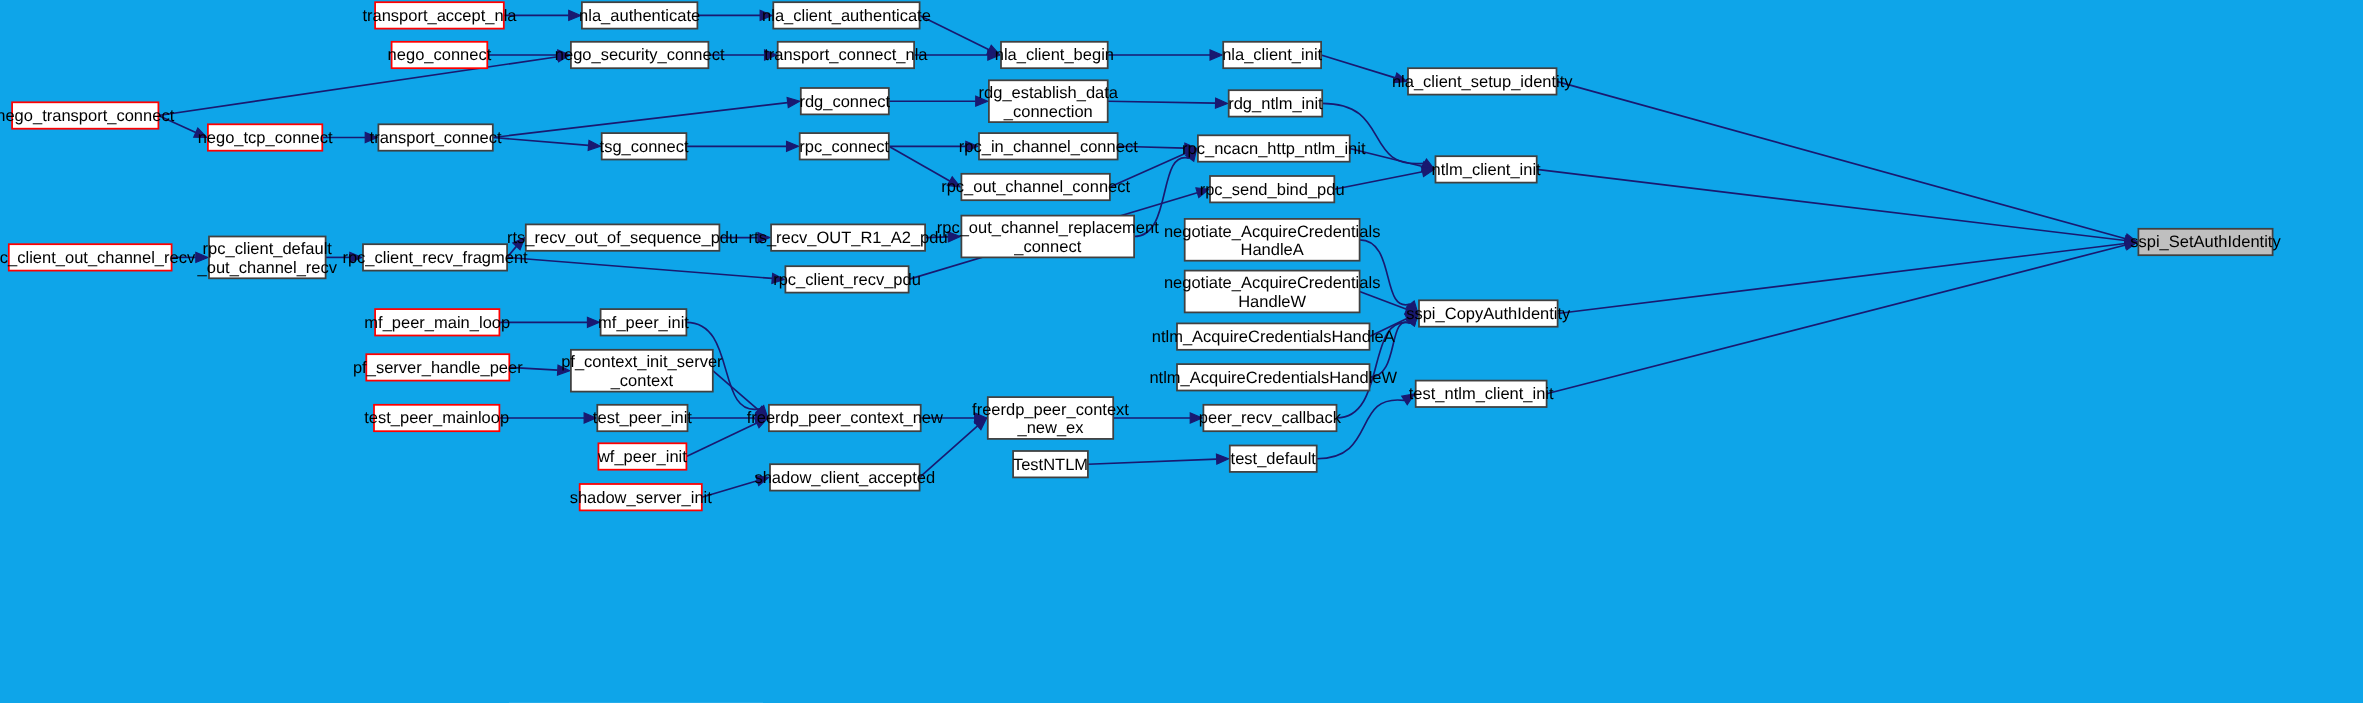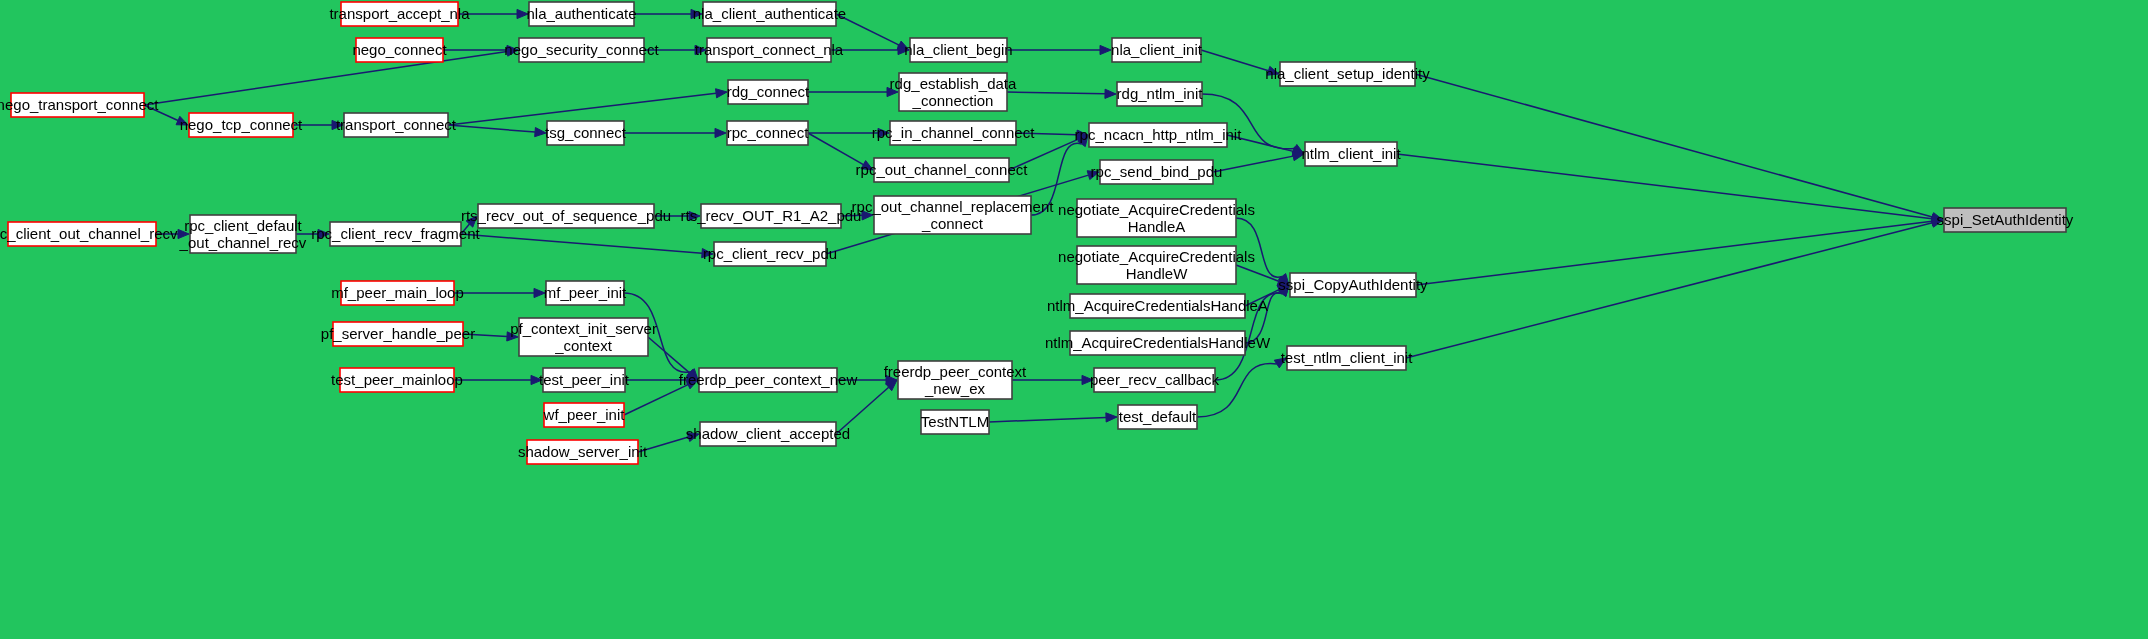--- a/index.html
+++ b/index.html
@@ -7,21 +7,21 @@
     padding: 0;
     background: #ffffff;
   }
   body {
     font-family: "Liberation Sans", sans-serif;
   }
   #graph-root {
     position: relative;
     width: 2148px;
     height: 639px;
-    background: #22c55e;
+    background: #0ea5e9;
     overflow: hidden;
   }
   svg#callgraph {
     display: block;
     width: 2148px;
     height: 639px;
   }
   .gnode rect {
     stroke-width: 1.6px;
   }

